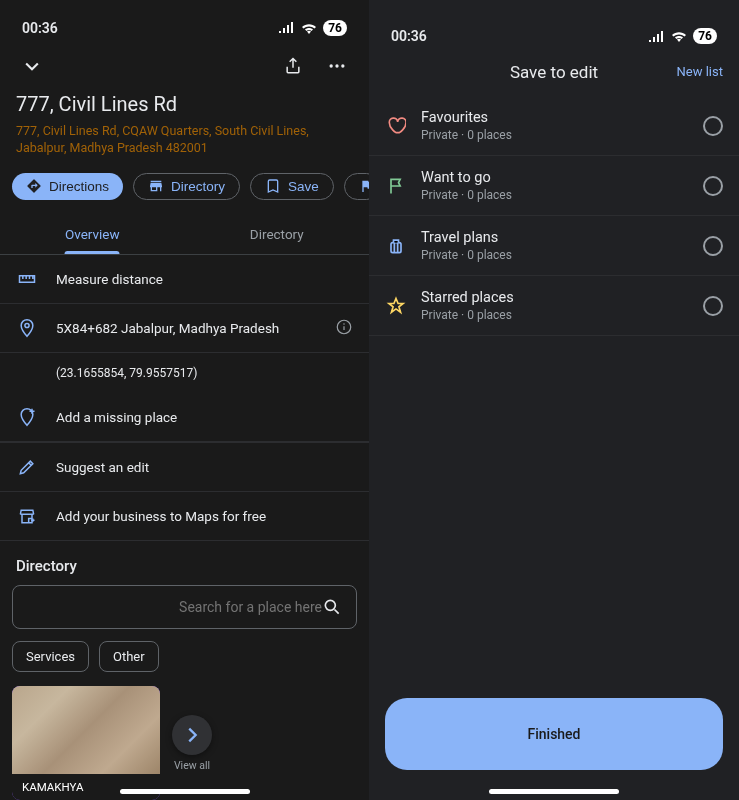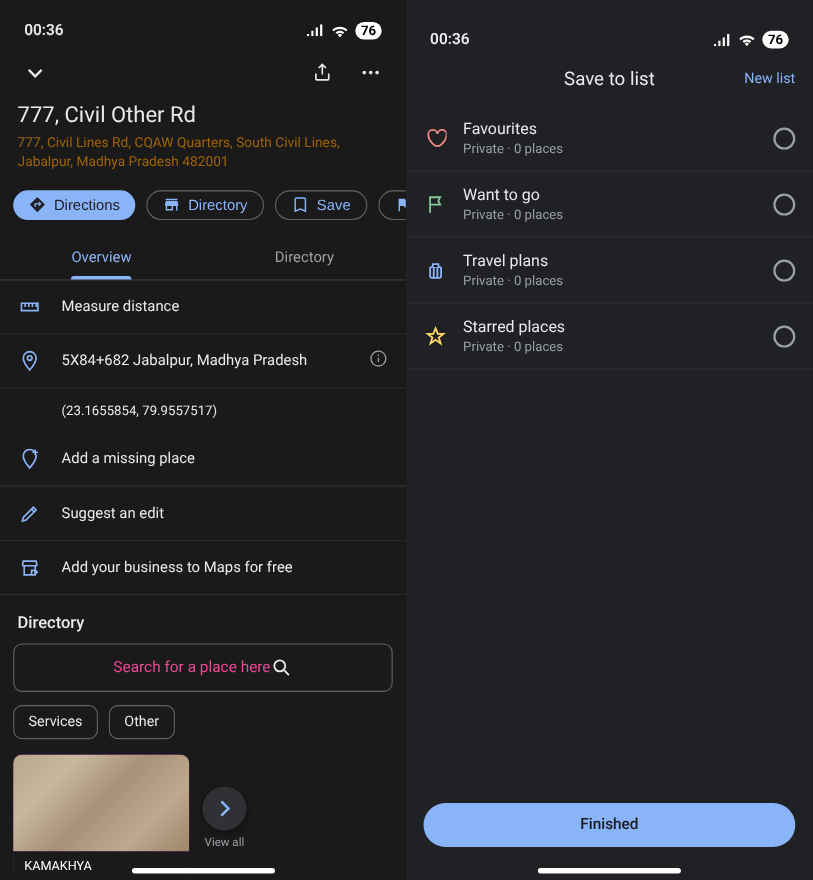--- a/index.html
+++ b/index.html
@@ -136,42 +136,42 @@
   .section-title {
     padding: 16px 16px 10px 16px;
     font-size: 15px;
     font-weight: 500;
     color: #e8eaed;
   }
   .search-wrap { padding: 0 12px 12px 12px; }
   .search-bar {
     display: flex;
     align-items: center;
-    justify-content: center;
+    justify-content: flex-end;
     border: 1px solid #5f6368;
     border-radius: 8px;
     padding: 11px 14px;
-    color: #ec4899;
+    color: #737373;
     font-size: 14px;
   }
   .filter-row { display: flex; gap: 10px; padding: 0 12px 14px 12px; }
   .filter-pill {
     border: 1px solid #5f6368;
     border-radius: 8px;
     padding: 7px 13px;
     font-size: 13px;
     color: #e8eaed;
     cursor: pointer;
   }
   .card-row { display: flex; gap: 12px; padding: 0 12px; align-items: center; }
   .card {
-    width: 160px;
+    width: 148px;
     border-radius: 8px;
     overflow: hidden;
-    background: #701a75;
+    background: #8b5cf6;
     cursor: pointer;
   }
   .card-img {
     height: 88px;
     background: linear-gradient(135deg,#b9a68c 0%, #c7b79e 25%, #a89178 50%, #bfa98f 75%, #9d8569 100%);
   }
   .card-label { padding: 6px 10px; font-size: 11.5px; color:#fff; background:#1a1a1a; }
   .view-all-btn {
     width: 40px; height: 40px; border-radius: 50%;
     background: #303134;
@@ -209,21 +209,21 @@
   .save-name { font-size:14.5px; color:#e8eaed; margin-bottom:2px; }
   .save-meta { font-size:12px; color:#9aa0a6; }
   .radio-circle {
     width:20px; height:20px; border-radius:50%;
     border:2px solid #9aa0a6;
     flex-shrink:0;
   }
   .spacer { flex:1; }
   .finished-wrap { padding: 0 16px 30px 16px; }
   .finished-btn {
-    width:100%; padding:12px 0; text-align:center;
+    width:100%; padding:28px 0; text-align:center;
     border-radius:22px; background:#8ab4f8; color:#1a1a1a;
     font-size:14px; font-weight:500; cursor:pointer;
   }
 </style>
 </head>
 <body>
 
 <div class="phone phone-left">
   <div class="status-bar">
     <span>00:36</span>
@@ -254,21 +254,21 @@
         <svg width="20" height="20" viewBox="0 0 24 24">
             <circle cx="5" cy="12" r="2" fill="currentColor"></circle>
             <circle cx="12" cy="12" r="2" fill="currentColor"></circle>
             <circle cx="19" cy="12" r="2" fill="currentColor"></circle>
           </svg>
       </div>
     </div>
   </div>
 
   <div class="title-block">
-    <div class="place-title">777, Civil Other Rd</div>
+    <div class="place-title">777, Civil Lines Rd</div>
     <div class="place-address">777, Civil Lines Rd, CQAW Quarters, South Civil Lines, Jabalpur, Madhya Pradesh 482001</div>
   </div>
 
   <div class="action-row">
     <button class="action-pill primary">
       <svg viewBox="0 0 24 24">
           <path fill="currentColor" d="M21.7 11.3l-9-9a1 1 0 00-1.4 0l-9 9a1 1 0 000 1.4l9 9a1 1 0 001.4 0l9-9a1 1 0 000-1.4zM14 14.5V12h-4v3H8v-4a1 1 0 011-1h5V7.5l3.5 3.5z"></path>
         </svg>
       <span>Directions</span>
     </button>
@@ -397,21 +397,21 @@
           <path fill="#fff" d="M0 9h2v2H0zM4 6h2v5H4zM8 3h2v8H8zM12 0h2v11h-2z"></path>
         </svg>
       <svg class="wifi-svg" viewBox="0 0 16 12">
           <path fill="#fff" d="M8 12L10 9.5C9 8.6 7 8.6 6 9.5zM4 7.5L5.5 9C7 7.6 9 7.6 10.5 9L12 7.5C9.8 5.5 6.2 5.5 4 7.5zM1 5L2.5 6.5C5.5 3.8 10.5 3.8 13.5 6.5L15 5C11 1.3 5 1.3 1 5z"></path>
         </svg>
       <span class="battery-pill">76</span>
     </div>
   </div>
 
   <div class="right-header">
-    <span class="right-title">Save to list</span>
+    <span class="right-title">Save to edit</span>
     <span class="new-list">New list</span>
   </div>
 
   <div class="save-list">
     <span class="save-icon">
       <svg width="20" height="20" viewBox="0 0 24 24">
           <path fill="none" stroke="#f28b82" stroke-width="2" d="M12 21s-8-5-8-12a5 5 0 0110-1 5 5 0 0110 1c0 7-8 12-8 12z" transform="translate(0 -1)"></path>
         </svg>
     </span>
     <div class="save-text">

